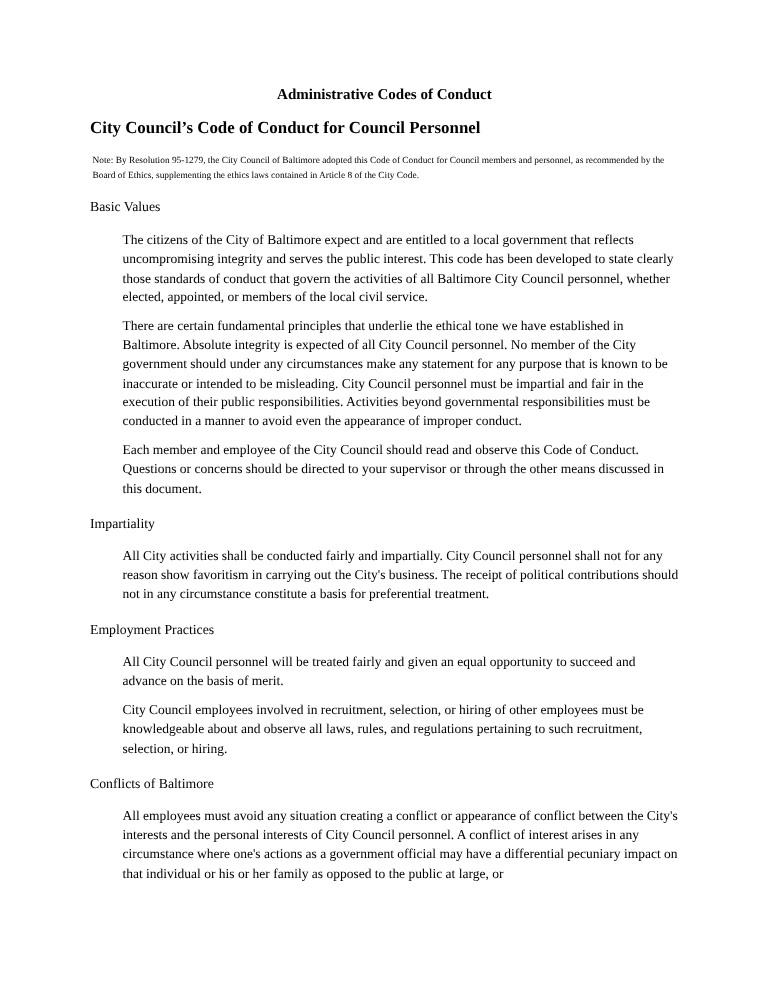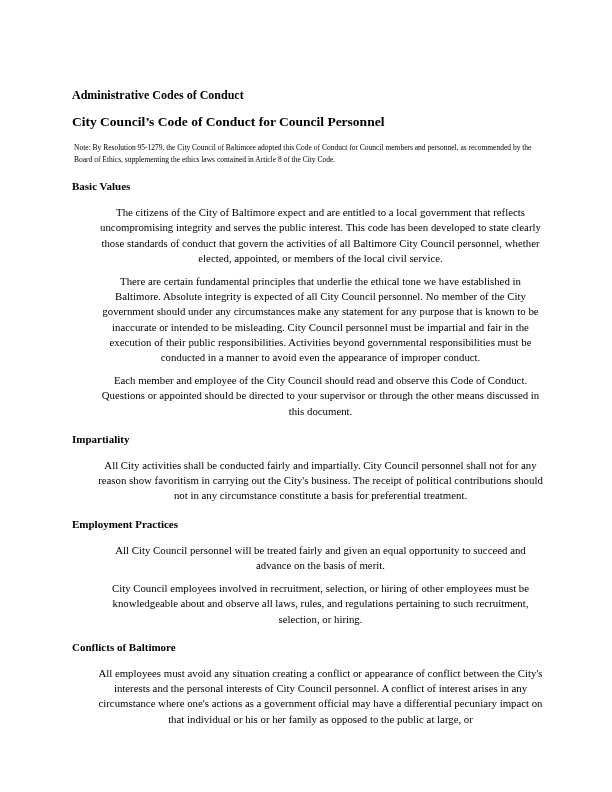--- a/index.html
+++ b/index.html
@@ -19,67 +19,67 @@
     height: 792px;
     box-sizing: border-box;
     padding: 68px 69px 0 72px;
     background: #ffffff;
   }
   h1, h2, h3, p { margin: 0; padding: 0; }
   .doc-category {
     font-size: 12px;
     font-weight: 700;
     line-height: 14px;
-    margin-top: 20px;
+    text-align: center;
   }
   .doc-title {
     font-size: 13.5px;
     font-weight: 700;
     line-height: 16px;
     text-align: left;
     margin-top: 12px;
   }
   .doc-note {
     font-size: 7.5px;
     line-height: 12px;
     text-align: left;
     margin-top: 12px;
     padding: 0 2px;
   }
   .section-heading {
     font-size: 11px;
-    font-weight: 700;
+    font-weight: 400;
     line-height: 15.2px;
     margin-top: 13px;
     margin-bottom: 11px;
   }
   .para {
     font-size: 10.8px;
     line-height: 15.2px;
     margin-bottom: 8px;
-    text-align: center;
+    text-align: left;
     margin-left: 26px;
   }
 </style>
 </head>
 <body>
 
 <div class="page">
 
   <div>
     <h1 class="doc-category">Administrative Codes of Conduct</h1>
     <h2 class="doc-title">City Council’s Code of Conduct for Council Personnel</h2>
     <p class="doc-note">Note: By Resolution 95-1279, the City Council of Baltimore adopted this Code of Conduct for Council members and personnel, as recommended by the Board of Ethics, supplementing the ethics laws contained in Article 8 of the City Code.</p>
   </div>
 
   <div>
     <h3 class="section-heading">Basic Values</h3>
     <p class="para">The citizens of the City of Baltimore expect and are entitled to a local government that reflects uncompromising integrity and serves the public interest. This code has been developed to state clearly those standards of conduct that govern the activities of all Baltimore City Council personnel, whether elected, appointed, or members of the local civil service.</p>
     <p class="para">There are certain fundamental principles that underlie the ethical tone we have established in Baltimore. Absolute integrity is expected of all City Council personnel. No member of the City government should under any circumstances make any statement for any purpose that is known to be inaccurate or intended to be misleading. City Council personnel must be impartial and fair in the execution of their public responsibilities. Activities beyond governmental responsibilities must be conducted in a manner to avoid even the appearance of improper conduct.</p>
-    <p class="para">Each member and employee of the City Council should read and observe this Code of Conduct. Questions or appointed should be directed to your supervisor or through the other means discussed in this document.</p>
+    <p class="para">Each member and employee of the City Council should read and observe this Code of Conduct. Questions or concerns should be directed to your supervisor or through the other means discussed in this document.</p>
   </div>
 
   <div>
     <h3 class="section-heading">Impartiality</h3>
     <p class="para">All City activities shall be conducted fairly and impartially. City Council personnel shall not for any reason show favoritism in carrying out the City's business. The receipt of political contributions should not in any circumstance constitute a basis for preferential treatment.</p>
   </div>
 
   <div>
     <h3 class="section-heading">Employment Practices</h3>
     <p class="para">All City Council personnel will be treated fairly and given an equal opportunity to succeed and advance on the basis of merit.</p>

